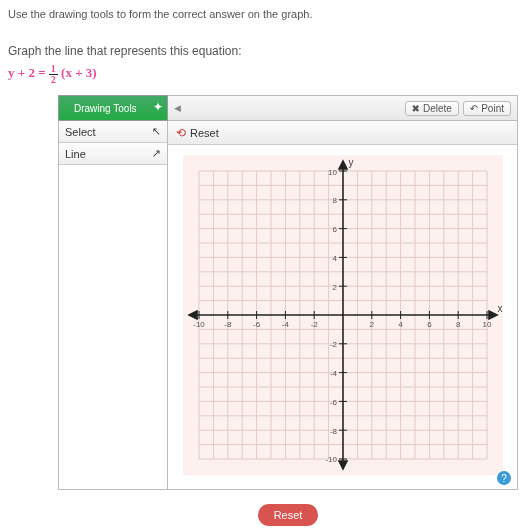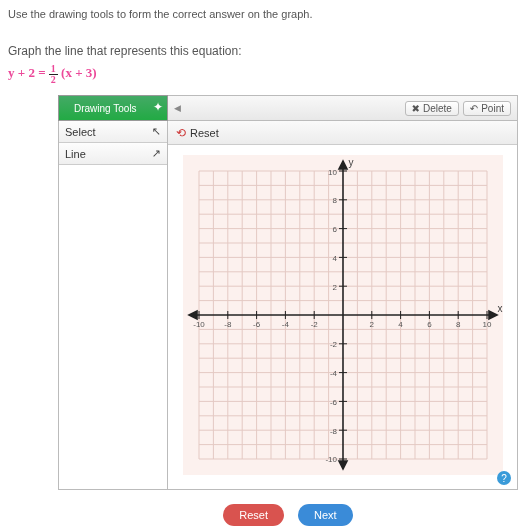--- a/index.html
+++ b/index.html
@@ -191,15 +191,14 @@
         <div class="axis-lbl" style="top:2px;left:166px;">y</div>
         <div class="axis-lbl" style="top:148px;right:0;">x</div>
       </div>
 
       <div class="help">?</div>
     </div>
   </div>
 
   <div class="footer-btns">
     <button class="pill reset">Reset</button>
-    <button class="pill next">Next</button>
   </div>
 </div>
 
 </body></html>

